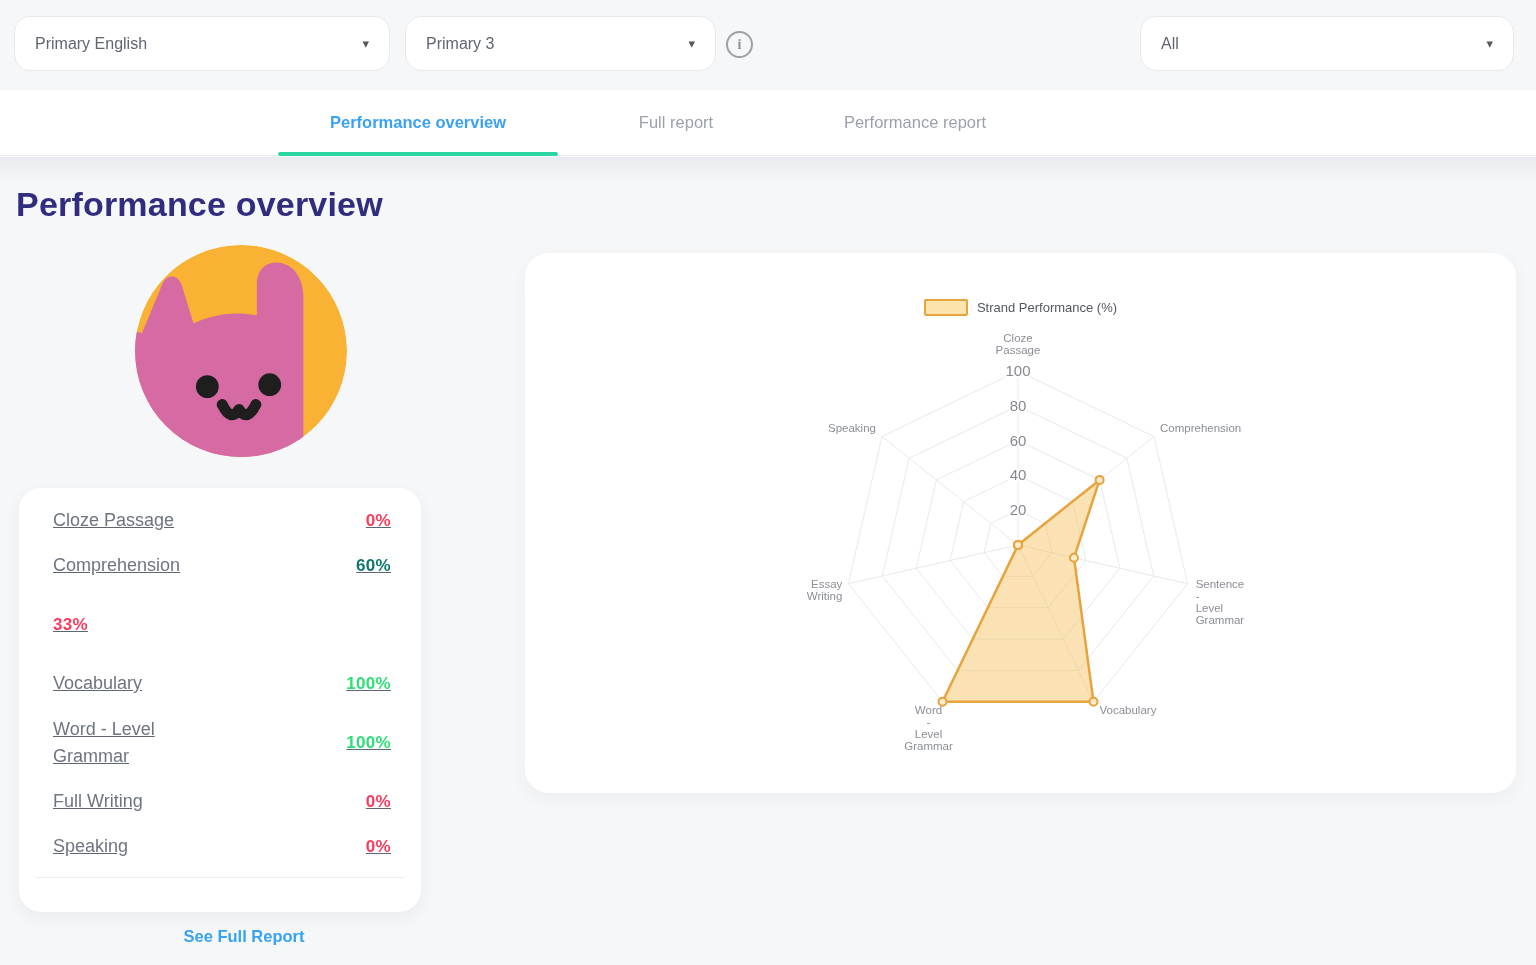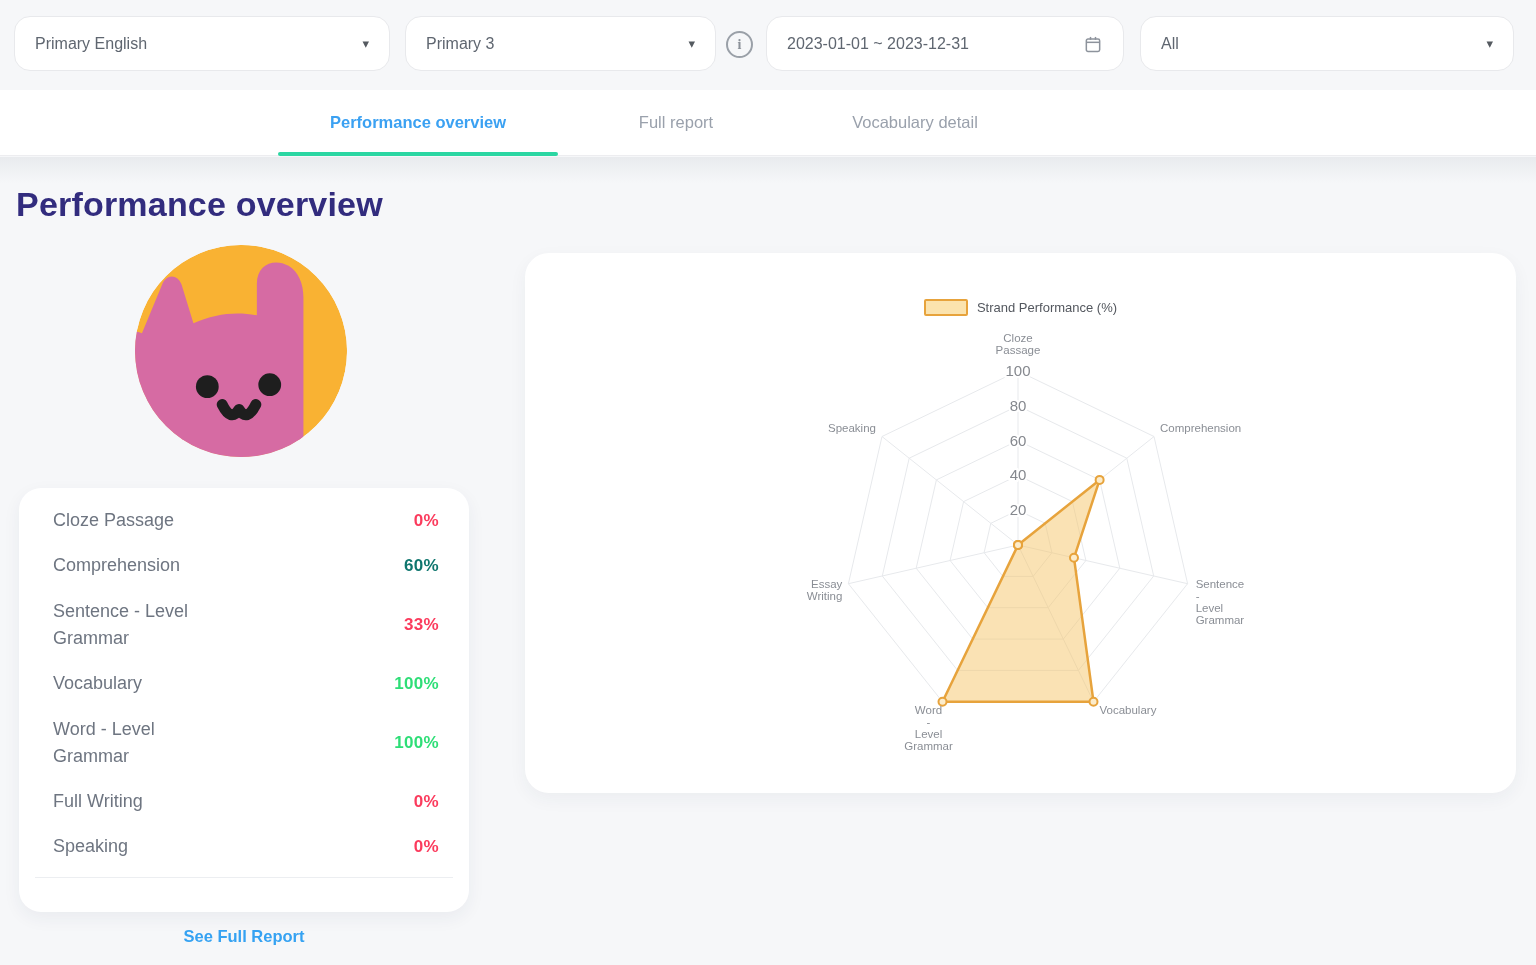--- a/index.html
+++ b/index.html
@@ -52,23 +52,24 @@
   
   .content { position:absolute; left:0; top:157px; width:1536px; height:808px; }
   .page-title {
     position:absolute; left:16px; top:28px; font-size:34px; font-weight:800;
     color:#322c7e; letter-spacing:0.2px;
   }
   .avatar { position:absolute; left:134px; top:87px; width:214px; height:214px; }
 
   
   .stats-card {
-    position:absolute; left:19px; top:331px; width:450px; height:424px;
+    position:absolute; left:19px; top:331px; width:402px; height:424px;
     background:#fff; border-radius:22px; box-shadow:0 6px 18px rgba(40,50,80,.06);
     padding:10px 30px 0 34px;
+    text-decoration:underline;
   }
   .stat-row { display:flex; align-items:center; justify-content:space-between; }
   .stat-row .lbl { font-size:18px; color:#6e7581; line-height:27px; max-width:170px; }
   .stat-row .val { font-size:17px; font-weight:bold; letter-spacing:.3px; }
   .stat-row.single { height:45px; }
   .stat-row.double { height:73px; }
   .val[data-tone="red"]    { color:#fb3b5d; }
   .val[data-tone="yellow"] { color:#0f766e; }
   .val[data-tone="green"]  { color:#2ede77; }
   .stats-divider { border:none; border-top:1px solid #eceef1; margin:8px -14px 0 -18px; }
@@ -101,41 +102,30 @@
     <span>Primary English</span>
     <span class="caret">▾</span>
   </div>
   <div class="select-box dd-level">
     <span>Primary 3</span>
     <span class="caret">▾</span>
   </div>
   <button class="info-btn">
     <span>i</span>
   </button>
-  <div class="select-box dd-date">
-    <span>2023-01-01 ~ 2023-12-31</span>
-    <span class="cal-icon">
-      <svg viewBox="0 0 24 24" fill="none" stroke-width="1.8">
-        <rect x="4" y="6" width="16" height="15" rx="2"></rect>
-        <line x1="4" y1="10" x2="20" y2="10"></line>
-        <line x1="9" y1="3.5" x2="9" y2="7"></line>
-        <line x1="15" y1="3.5" x2="15" y2="7"></line>
-      </svg>
-    </span>
-  </div>
   <div class="select-box dd-class">
     <span>All</span>
     <span class="caret">▾</span>
   </div>
 </header>
 
 <nav class="tabbar">
   <div class="tab t1 active">Performance overview</div>
   <div class="tab t2">Full report</div>
-  <div class="tab t3">Vocabulary detail</div>
+  <div class="tab t3">Performance report</div>
 </nav>
 <div class="tab-shadow"></div>
 
 <main class="content">
 
   <h1 class="page-title">Performance overview</h1>
 
   <div class="avatar">
     <svg viewBox="0 0 216 216" width="214" height="214">
       <defs>
@@ -158,21 +148,20 @@
   <section class="stats-card">
     <div class="stat-row single">
       <span class="lbl">Cloze Passage</span>
       <span class="val" data-tone="red">0%</span>
     </div>
     <div class="stat-row single">
       <span class="lbl">Comprehension</span>
       <span class="val" data-tone="yellow">60%</span>
     </div>
     <div class="stat-row double">
-      <span class="lbl">Sentence - Level Grammar</span>
       <span class="val" data-tone="red">33%</span>
     </div>
     <div class="stat-row single">
       <span class="lbl">Vocabulary</span>
       <span class="val" data-tone="green">100%</span>
     </div>
     <div class="stat-row double">
       <span class="lbl">Word - Level Grammar</span>
       <span class="val" data-tone="green">100%</span>
     </div>

